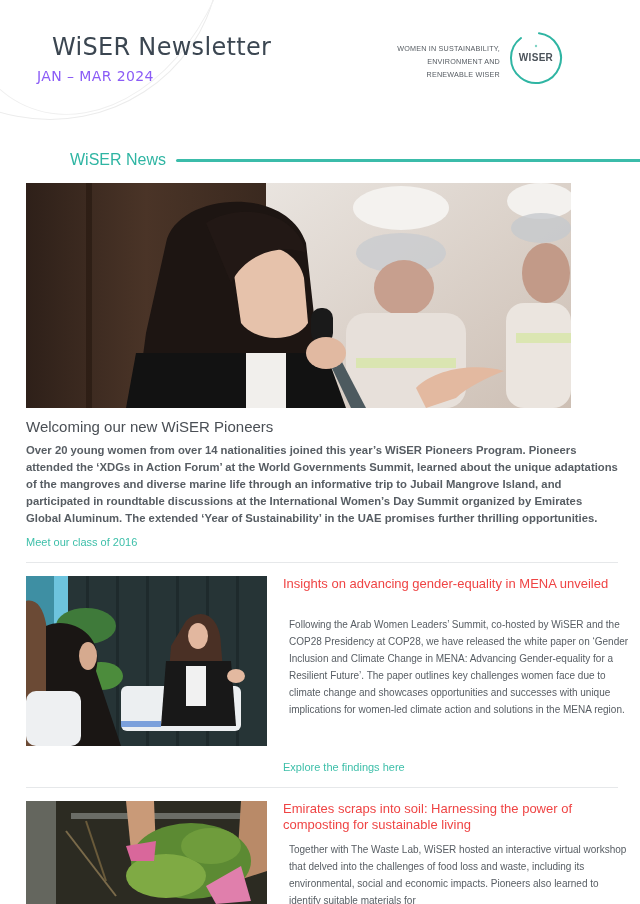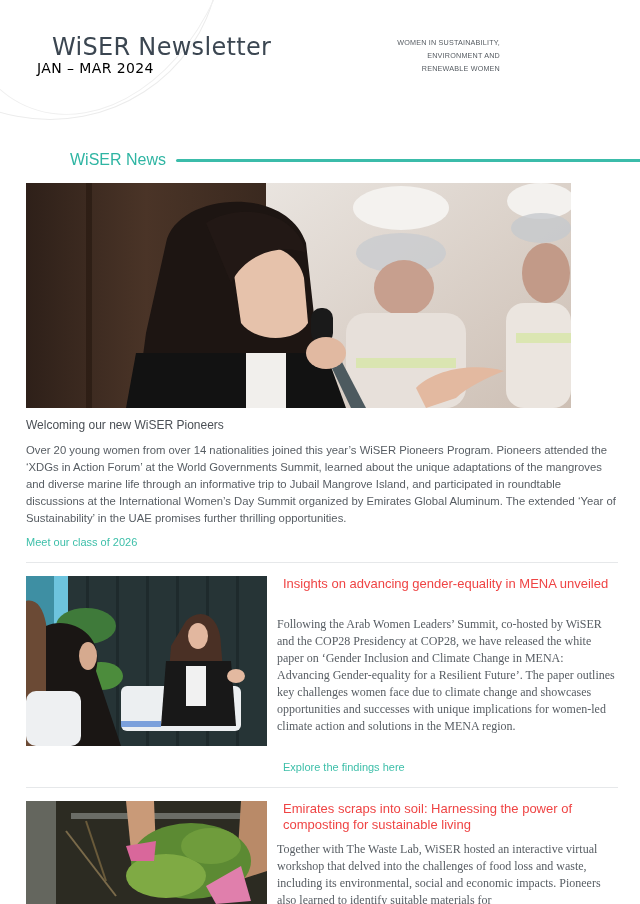--- a/index.html
+++ b/index.html
@@ -3,54 +3,61 @@
 <meta charset="utf-8">
 <style>
   * { box-sizing: border-box; margin: 0; padding: 0; }
   html, body { width: 640px; height: 904px; overflow: hidden; background: #ffffff; }
   body { font-family: "DejaVu Sans", "Liberation Sans", sans-serif; color: #4a4f55; position: relative; }
 
   .header { position: relative; height: 140px; overflow: hidden; }
   .header .arc1 { position: absolute; left: -120px; top: -210px; width: 340px; height: 330px; border-radius: 50%; border: 1px solid #ececec; }
   .header .arc2 { position: absolute; left: -40px; top: -250px; width: 270px; height: 370px; border-radius: 50%; border: 1px solid #efefef; transform: rotate(20deg); }
   .header .title { position: absolute; left: 52px; top: 33px; font-size: 24px; letter-spacing: 0.3px; color: #3b4651; font-weight: normal; }
-  .header .subtitle { position: absolute; left: 37px; top: 60px; font-size: 14px; color: #000000; letter-spacing: 0.4px; }
-  .header .tagline { position: absolute; right: 140px; top: 36px; text-align: right; font-size: 7.2px; line-height: 13px; letter-spacing: 0.2px; color: #555b61; font-family: "Liberation Sans", sans-serif; }
+  .header .subtitle { position: absolute; left: 37px; top: 68px; font-size: 14px; color: #8b5cf6; letter-spacing: 0.4px; }
+  .header .tagline { position: absolute; right: 140px; top: 42px; text-align: right; font-size: 7.2px; line-height: 13px; letter-spacing: 0.2px; color: #555b61; font-family: "Liberation Sans", sans-serif; }
   .logo { position: absolute; left: 509px; top: 31px; width: 54px; height: 54px; }
   .logo .logo-text { position: absolute; left: 0; right: 0; top: 21px; text-align: center; font-size: 10px; font-weight: bold; color: #4b5259; letter-spacing: 0.3px; font-family: "Liberation Sans", sans-serif; }
 
   .section-head { position: absolute; left: 26px; top: 148px; width: 586px; height: 24px; display: flex; align-items: center; margin-left: 44px; }
   .section-head .label { font-size: 16px; color: #2fb5a3; white-space: nowrap; font-family: "Liberation Sans", sans-serif; }
   .section-head .rule { flex: 1; height: 3px; background: #3bbcaa; margin-left: 10px; border-radius: 2px; }
 
   .hero { position: absolute; left: 26px; top: 183px; width: 545px; height: 225px; overflow: hidden; background: #3a2a20; }
 
-  .hero-title { position: absolute; left: 26px; top: 418px; font-size: 12px; color: #4a4f55; font-family: "Liberation Sans", sans-serif; }
-  .hero-body { position: absolute; left: 26px; top: 442px; width: 592px; font-size: 11.3px; line-height: 17px; color: #575d63; font-family: "Liberation Sans", sans-serif; }
+  .hero-title { position: absolute; left: 26px; top: 418px; font-size: 15px; color: #4a4f55; font-family: "Liberation Sans", sans-serif; }
+  .hero-body { position: absolute; left: 26px; top: 442px; width: 592px; font-size: 11.3px; line-height: 17px; color: #575d63; font-family: "Liberation Sans", sans-serif; font-weight: bold; }
   .link { color: #3dbfa9; font-size: 11px; font-family: "Liberation Sans", sans-serif; cursor: pointer; }
   .hero-link { position: absolute; left: 26px; top: 536px; }
 
   .divider { position: absolute; left: 26px; width: 592px; height: 1px; background: #e6e8ea; }
 
   .article-img { position: absolute; left: 26px; width: 241px; overflow: hidden; }
   .article-title { position: absolute; left: 283px; width: 330px; font-size: 13px; line-height: 16px; color: #ef4444; font-family: "Liberation Sans", sans-serif; }
-  .article-body { position: absolute; left: 277px; width: 340px; font-size: 12px; line-height: 17px; color: #575d63; font-family: Liberation Serif, serif; }
+  .article-body { position: absolute; left: 289px; width: 340px; font-size: 10px; line-height: 17px; color: #575d63; font-family: Liberation Sans, sans-serif; }
 </style>
 </head>
 <body>
 
 <div class="header">
   <div class="arc1"></div>
   <div class="arc2"></div>
   <div class="title">WiSER Newsletter</div>
   <div class="subtitle">JAN – MAR 2024</div>
   <div class="tagline">
     <div>WOMEN IN SUSTAINABILITY,</div>
     <div>ENVIRONMENT AND</div>
-    <div>RENEWABLE WOMEN</div>
+    <div>RENEWABLE WISER</div>
+  </div>
+  <div class="logo">
+    <svg width="54" height="54" viewBox="0 0 54 54">
+      <path d="M 30 2.2 A 25 25 0 1 1 12 7" fill="none" stroke="#2fb5a3" stroke-width="2" stroke-linecap="round"></path>
+      <circle cx="27" cy="15" r="1.2" fill="#7fd3c4"></circle>
+    </svg>
+    <div class="logo-text">WISER</div>
   </div>
 </div>
 
 <div class="section-head">
   <span class="label">WiSER News</span>
   <span class="rule"></span>
 </div>
 
 <div class="hero" title="Woman speaking into a microphone at an event">
   <svg width="545" height="225" viewBox="0 0 545 225">
@@ -89,21 +96,21 @@
     <rect x="285" y="125" width="22" height="35" rx="10" fill="#1a1a1a"></rect>
     <path d="M 293 158 L 305 158 L 340 225 L 325 225 Z" fill="#4d5a5f"></path>
     <ellipse cx="300" cy="170" rx="20" ry="16" fill="#e1b9a1"></ellipse>
 
     <path d="M 390 205 C 410 185, 450 180, 478 188 C 460 195, 440 205, 430 215 L 400 225 Z" fill="#e3b9a0"></path>
   </svg>
 </div>
 
 <div class="hero-title">Welcoming our new WiSER Pioneers</div>
 <div class="hero-body">Over 20 young women from over 14 nationalities joined this year’s WiSER Pioneers Program. Pioneers attended the ‘XDGs in Action Forum’ at the World Governments Summit, learned about the unique adaptations of the mangroves and diverse marine life through an informative trip to Jubail Mangrove Island, and participated in roundtable discussions at the International Women’s Day Summit organized by Emirates Global Aluminum. The extended ‘Year of Sustainability’ in the UAE promises further thrilling opportunities.</div>
-<a class="link hero-link">Meet our class of 2026</a>
+<a class="link hero-link">Meet our class of 2016</a>
 
 <div class="divider" style="top:562px;"></div>
 
 <div class="article-img" style="top:576px; height:170px; background:#1f2a2d;" title="Panel discussion with women seated on white chairs">
   <svg width="241" height="170" viewBox="0 0 241 170">
     <rect width="241" height="170" fill="#263436"></rect>
     <rect x="0" y="0" width="28" height="60" fill="#3e8fa3"></rect>
     <rect x="28" y="0" width="14" height="60" fill="#6dc4de"></rect>
     <g opacity="0.35">
       <rect x="60" y="0" width="3" height="170" fill="#12191a"></rect>

